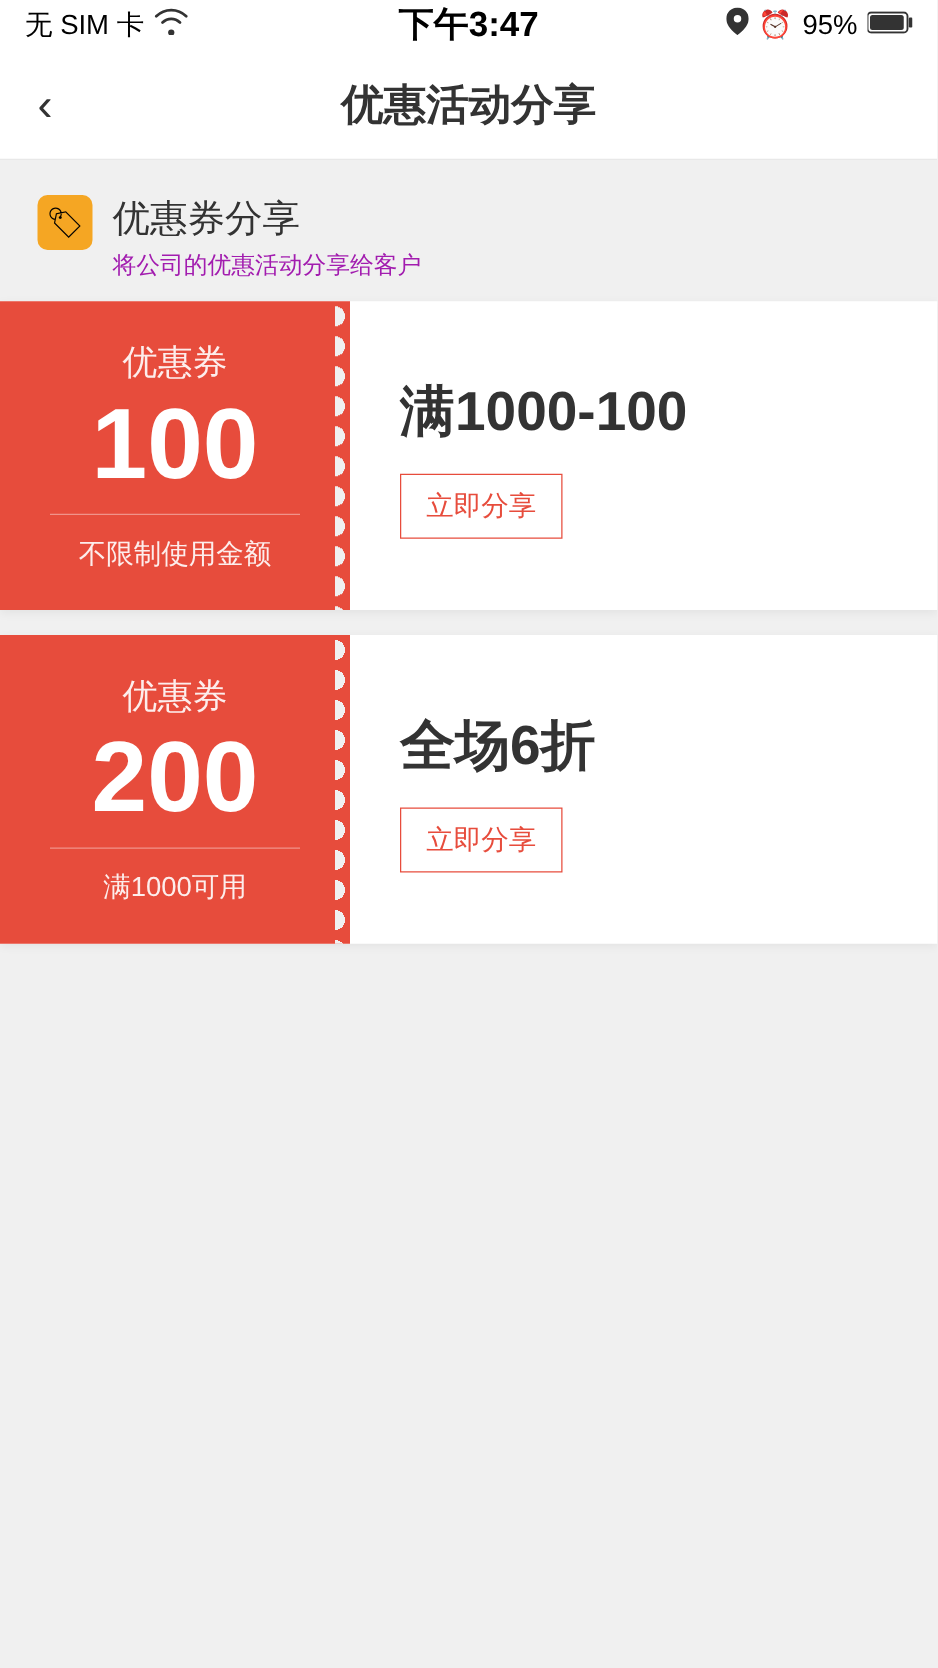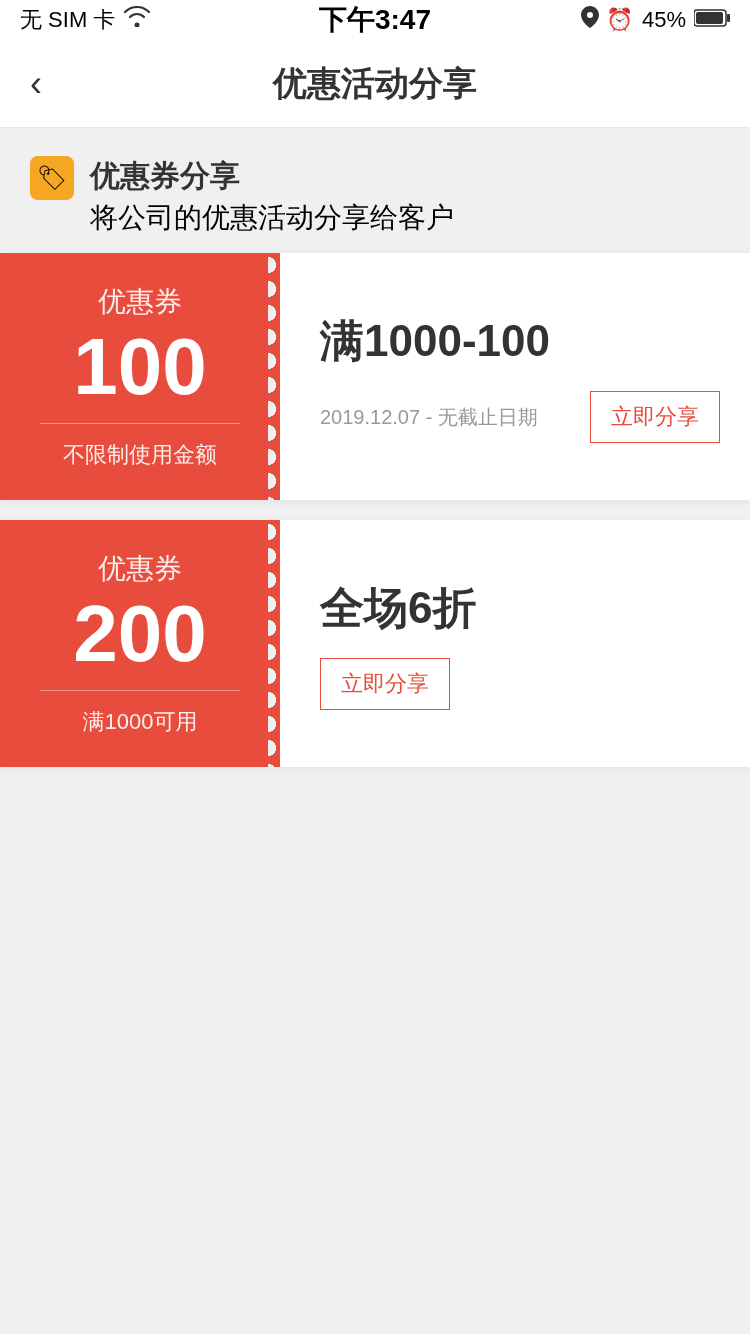--- a/index.html
+++ b/index.html
@@ -19,21 +19,21 @@
       background: #fff;
       display: flex;
       align-items: center;
       justify-content: space-between;
       padding: 0 20px;
       font-size: 24px;
       font-weight: 500;
     }
     .status-left {
       display: flex;
-      align-items: flex-start;
+      align-items: center;
       gap: 8px;
       font-size: 22px;
     }
     .status-center {
       font-size: 28px;
       font-weight: 600;
       position: absolute;
       left: 50%;
       transform: translateX(-50%);
     }
@@ -83,27 +83,27 @@
       border-radius: 8px;
       display: flex;
       align-items: center;
       justify-content: center;
       font-size: 24px;
       flex-shrink: 0;
     }
     .section-text {}
     .section-title {
       font-size: 30px;
-      font-weight: 700;
+      font-weight: 400;
       color: #333;
       line-height: 1.3;
     }
     .section-subtitle {
-      font-size: 28px;
-      color: #000000;
+      font-size: 19px;
+      color: #a21caf;
       margin-top: 4px;
     }
 
     
     .coupons-container {
       padding: 0 0 20px 0;
       background: #f0f0f0;
     }
 
     
@@ -226,21 +226,21 @@
     </span>
   </div>
   <div class="status-center">下午3:47</div>
   <div class="status-right">
     <span>
       <svg width="18" height="22" viewBox="0 0 18 22">
           <path d="M9 0C4 0 0 4 0 9c0 7 9 13 9 13s9-6 9-13c0-5-4-9-9-9zm0 12a3 3 0 1 1 0-6 3 3 0 0 1 0 6z" fill="#333"></path>
         </svg>
     </span>
     <span>⏰</span>
-    <span>45%</span>
+    <span>95%</span>
     <span>
       <svg width="36" height="18" viewBox="0 0 36 18">
         <rect x="0" y="1" width="32" height="16" rx="3" ry="3" stroke="#333" stroke-width="1.5" fill="none"></rect>
         <rect x="2" y="3" width="27" height="12" rx="2" ry="2" fill="#333"></rect>
         <rect x="33" y="5" width="3" height="8" rx="1" ry="1" fill="#333"></rect>
       </svg>
     </span>
   </div>
 </div>
 
@@ -262,21 +262,20 @@
   <div class="coupon-card">
     <div class="coupon-left">
       <div class="coupon-label">优惠券</div>
       <div class="coupon-amount">100</div>
       <div class="coupon-divider"></div>
       <div class="coupon-condition">不限制使用金额</div>
     </div>
     <div class="coupon-right">
       <div class="coupon-name">满1000-100</div>
       <div class="coupon-meta">
-        <div class="coupon-date">2019.12.07 - 无截止日期</div>
         <button class="share-btn">立即分享</button>
       </div>
     </div>
   </div>
 
   <div class="coupon-card">
     <div class="coupon-left">
       <div class="coupon-label">优惠券</div>
       <div class="coupon-amount">200</div>
       <div class="coupon-divider"></div>

